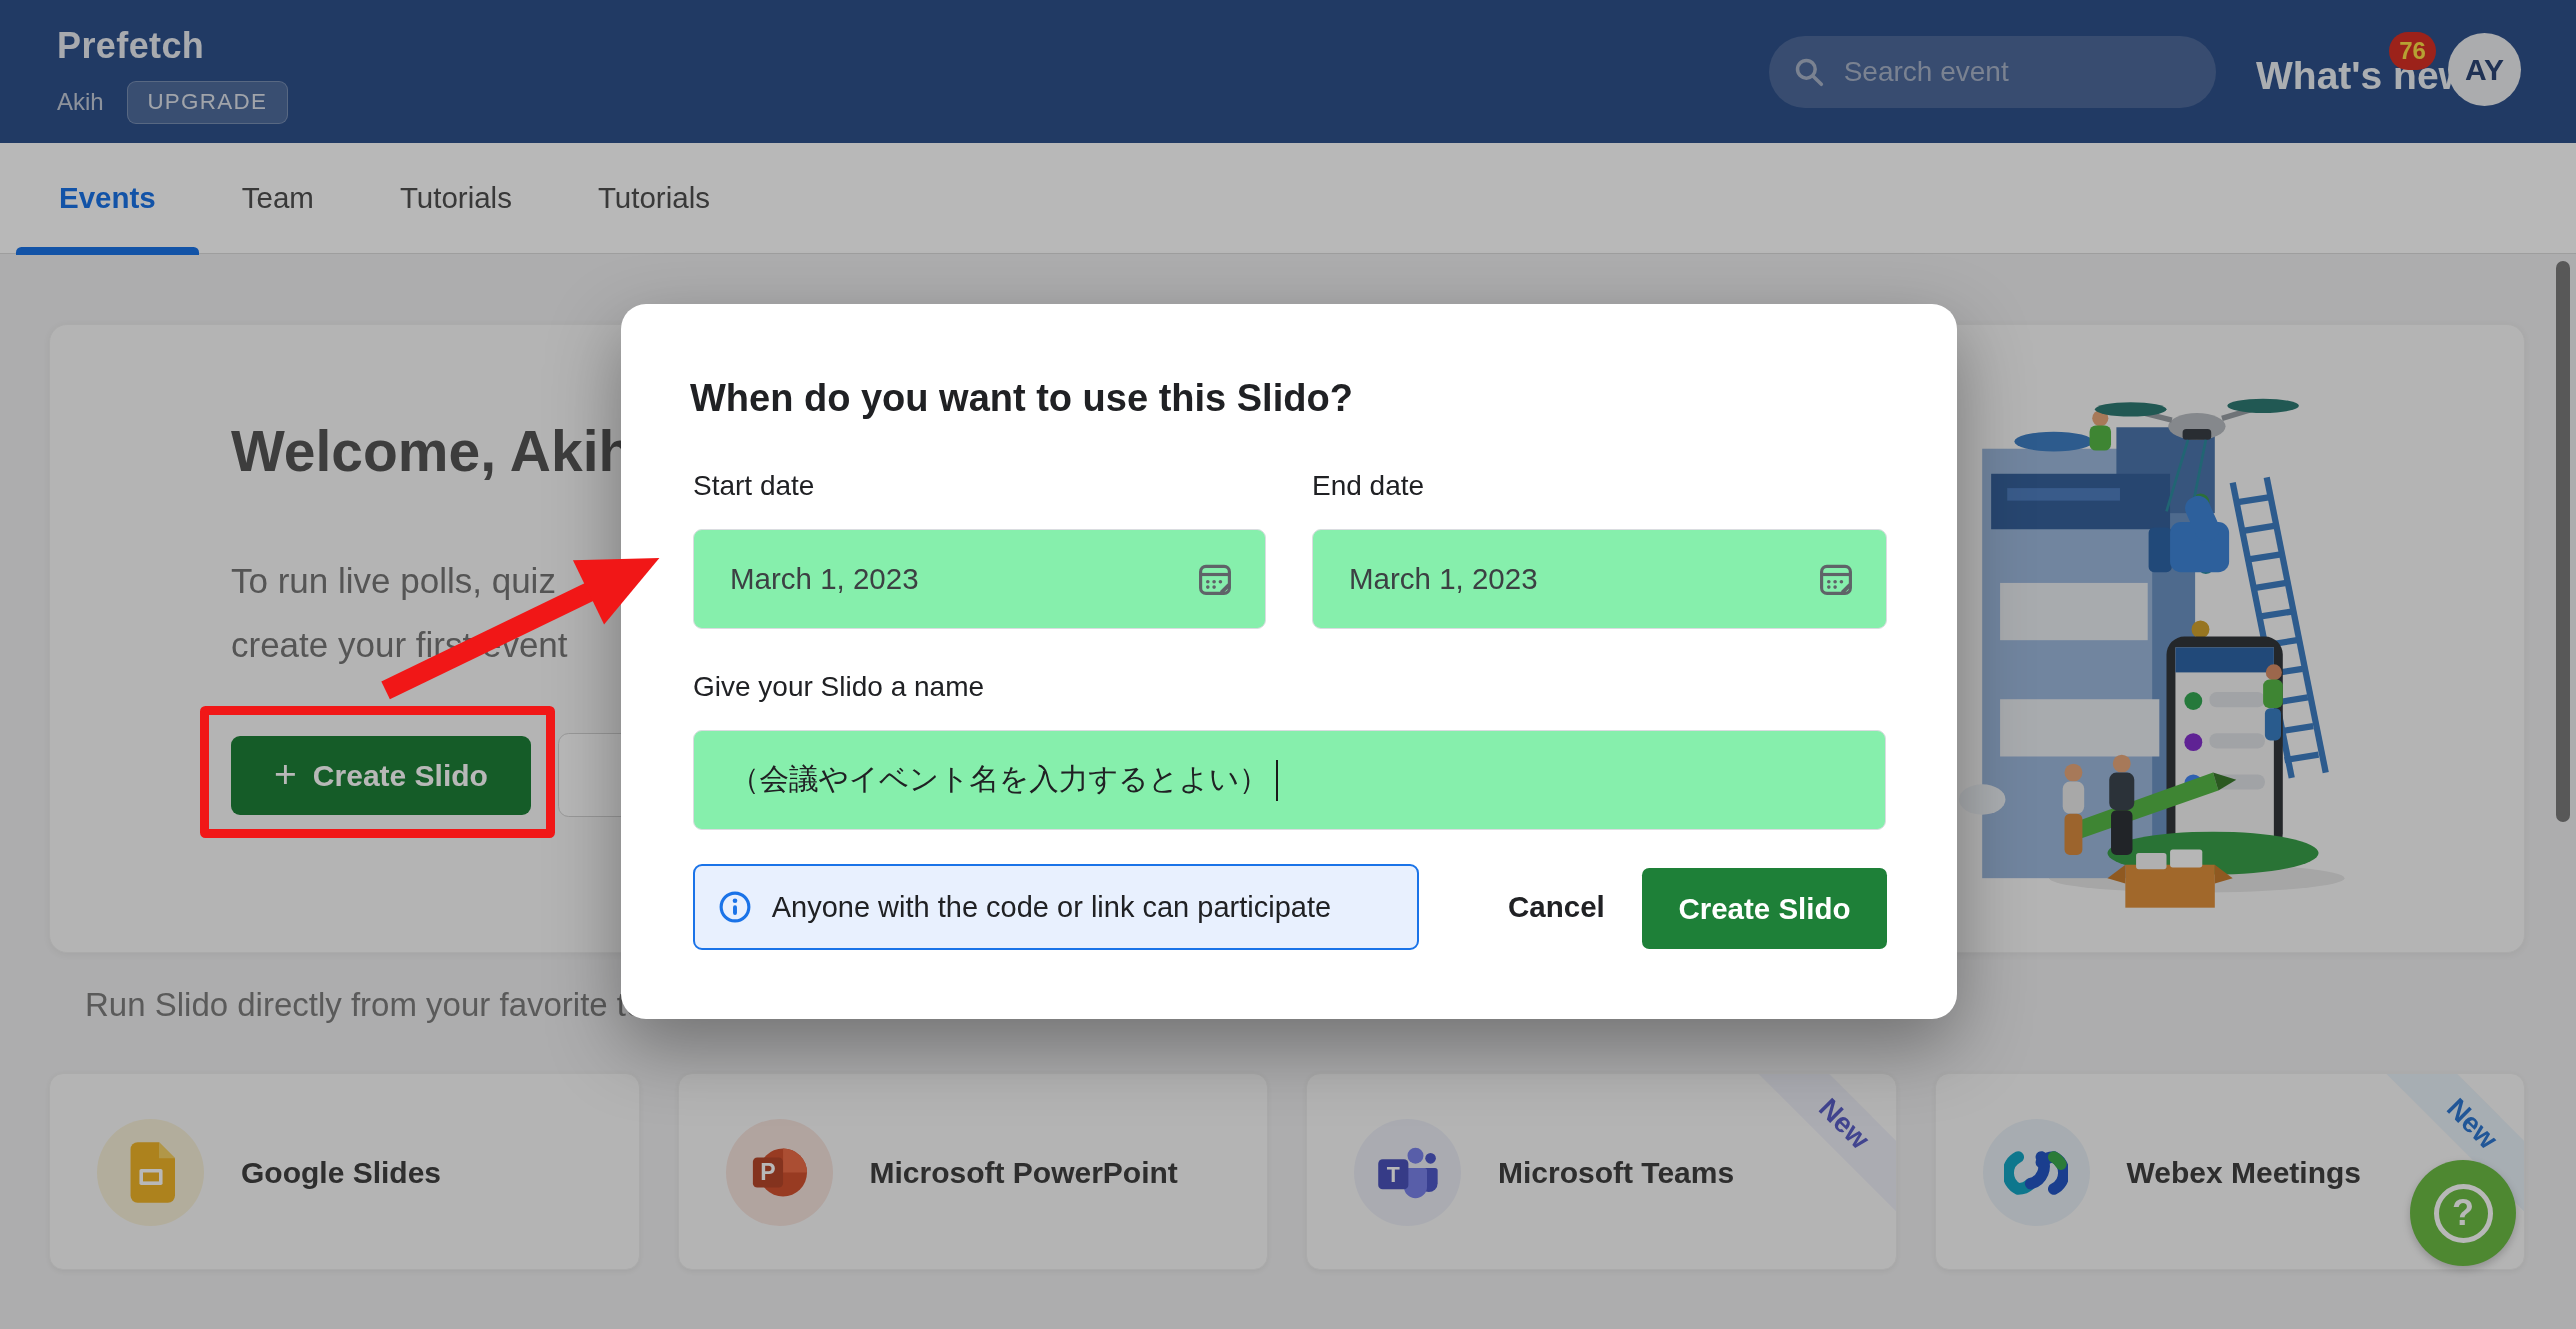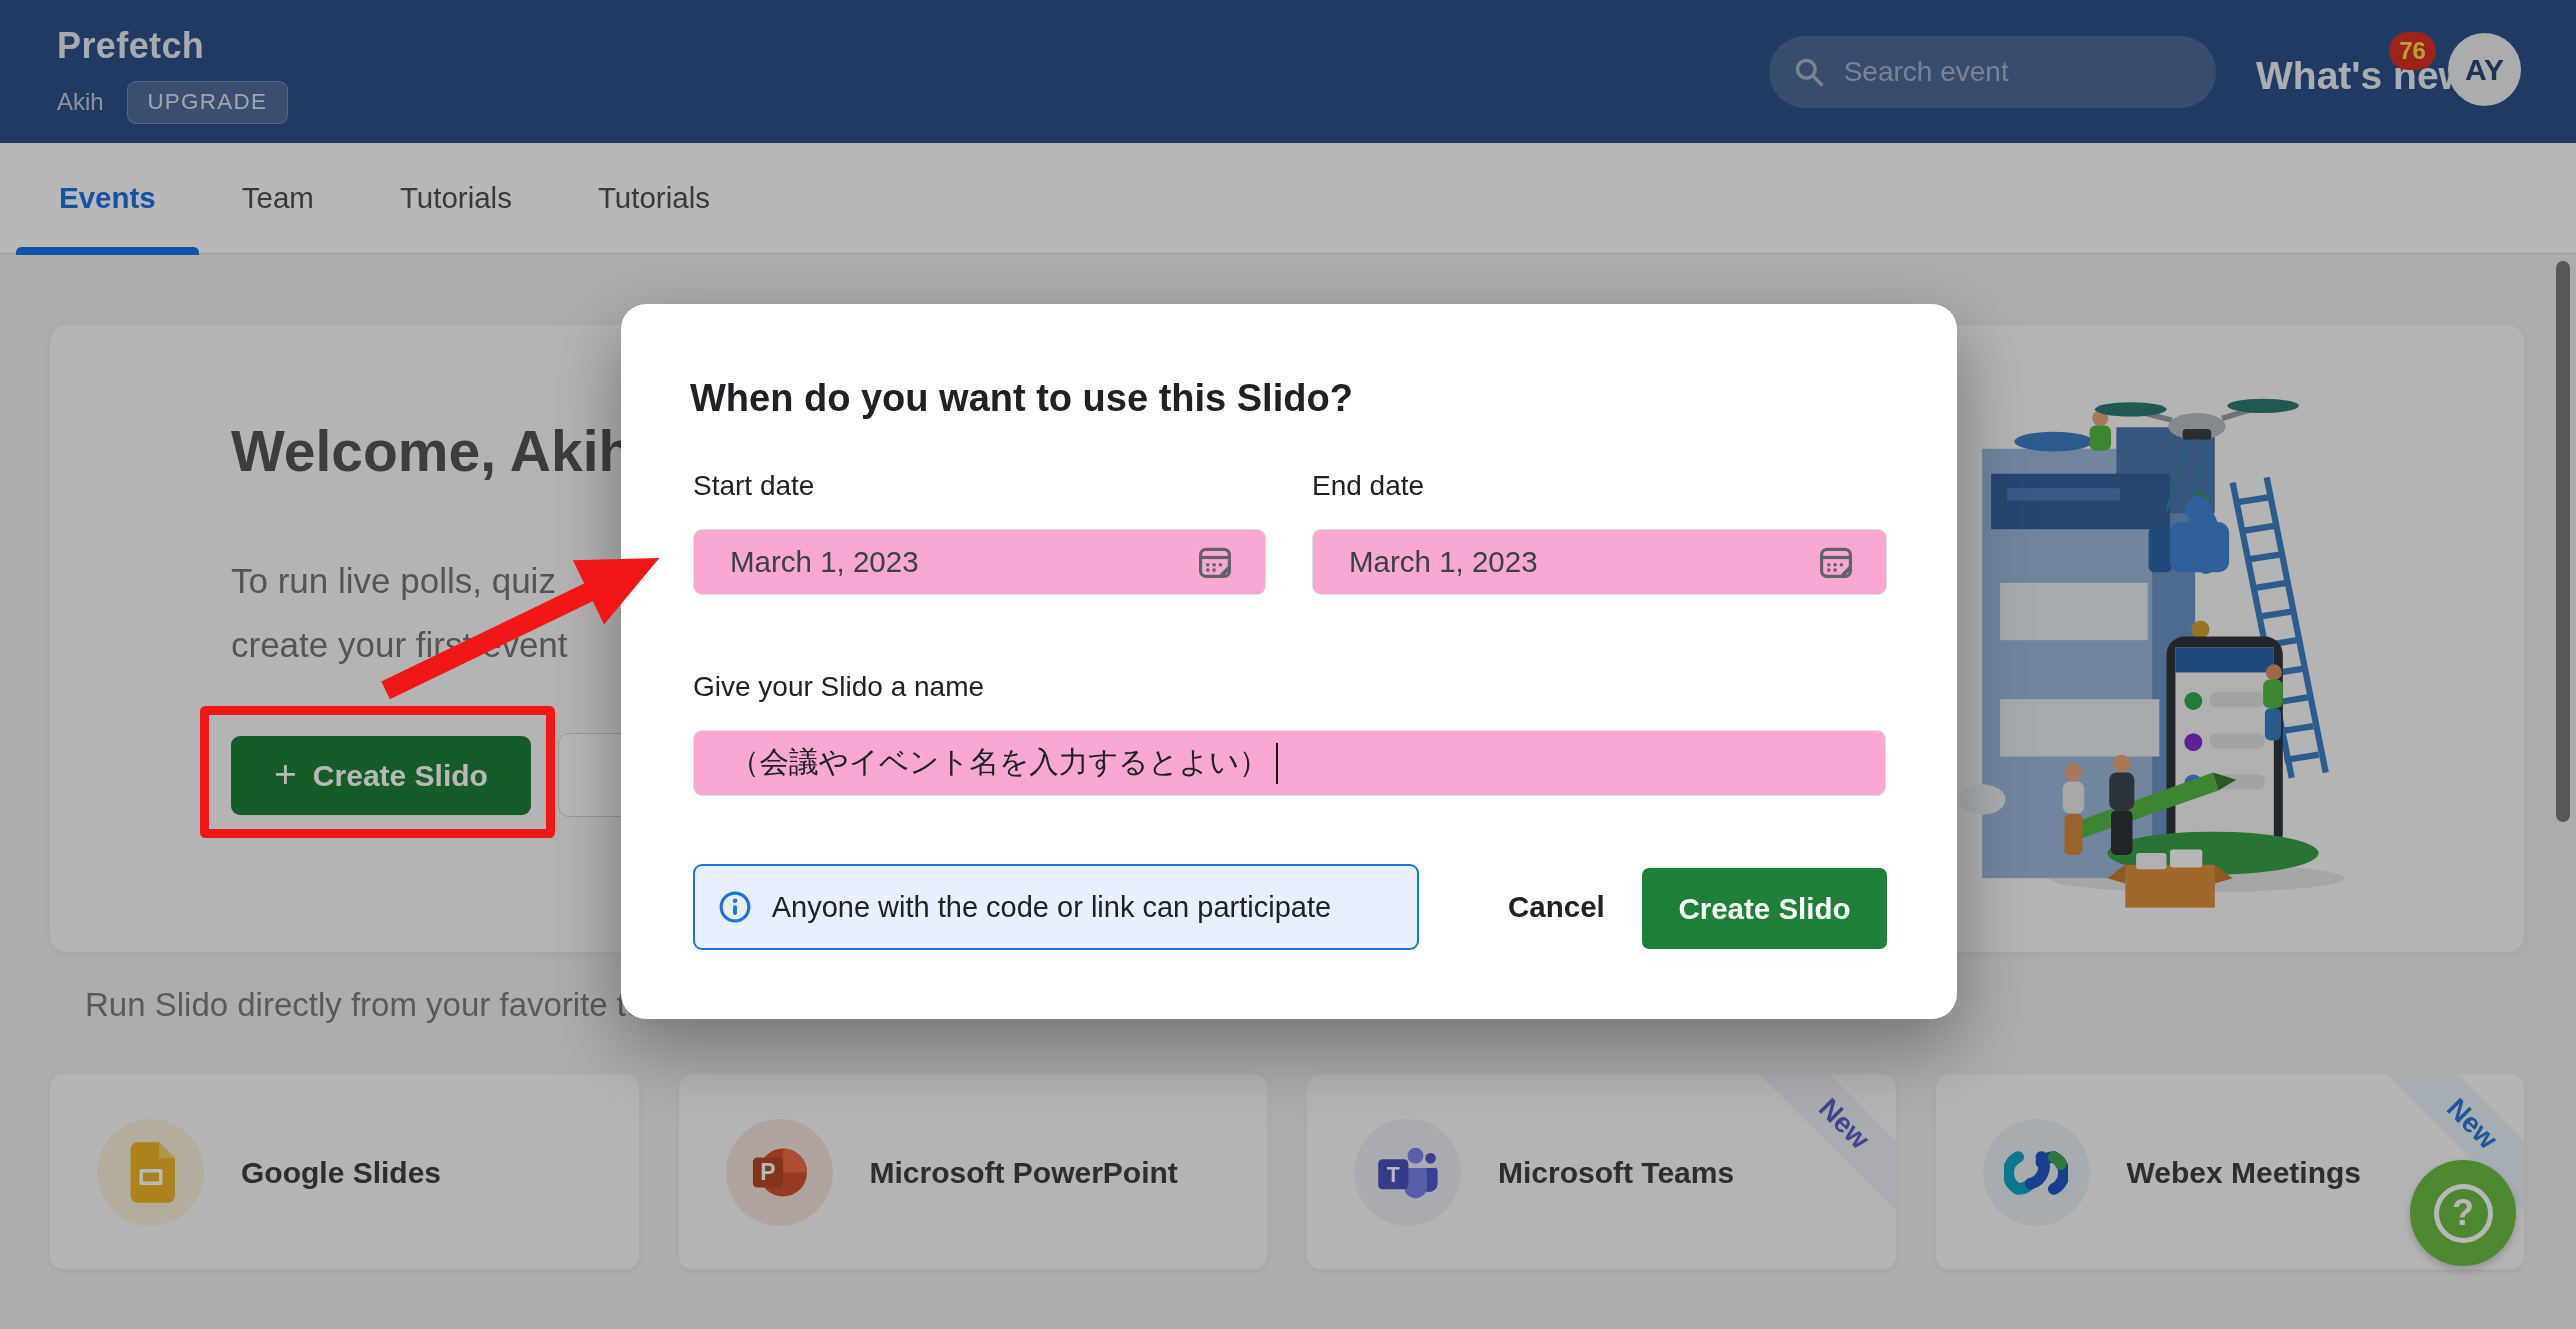--- a/index.html
+++ b/index.html
@@ -130,21 +130,21 @@
     position:absolute; left:621px; top:304px; width:1336px; height:715px;
     background:#fff; border-radius:25px; z-index:60;
     box-shadow:0 27px 72px rgba(0,0,0,.35);
   }
   .m-title { position:absolute; left:69px; top:73px; font-size:38px; font-weight:bold; color:#202124; }
   .m-label { position:absolute; font-size:28px; color:#202124; }
   .lbl-start { left:72px; top:166px; }
   .lbl-end   { left:691px; top:166px; }
   .lbl-name  { left:72px; top:367px; }
   .m-input {
-    position:absolute; height:66px; background:#f9a8d4;
+    position:absolute; height:100px; background:#86efac;
     border:1.8px solid #dadce0; border-radius:9px;
     display:flex; align-items:center; padding:0 32px 0 36px;
     font-size:29.5px; color:#3c4043;
   }
   .in-start { left:72px;  top:225px; width:573px; }
   .in-end   { left:691px; top:225px; width:575px; }
   .in-name  { left:72px;  top:426px; width:1193px; color:#202124; }
   .m-input .spacer { flex:1; }
   .caret { width:2.7px; height:41px; background:#1a1a1a; margin-left:7.2px; }
   .m-footer-pill {

